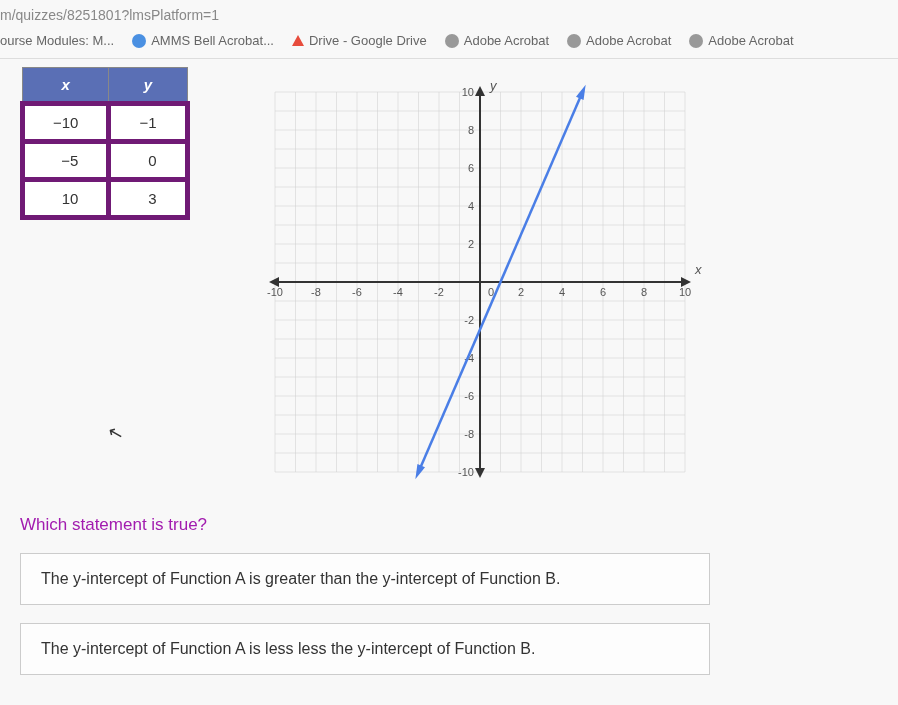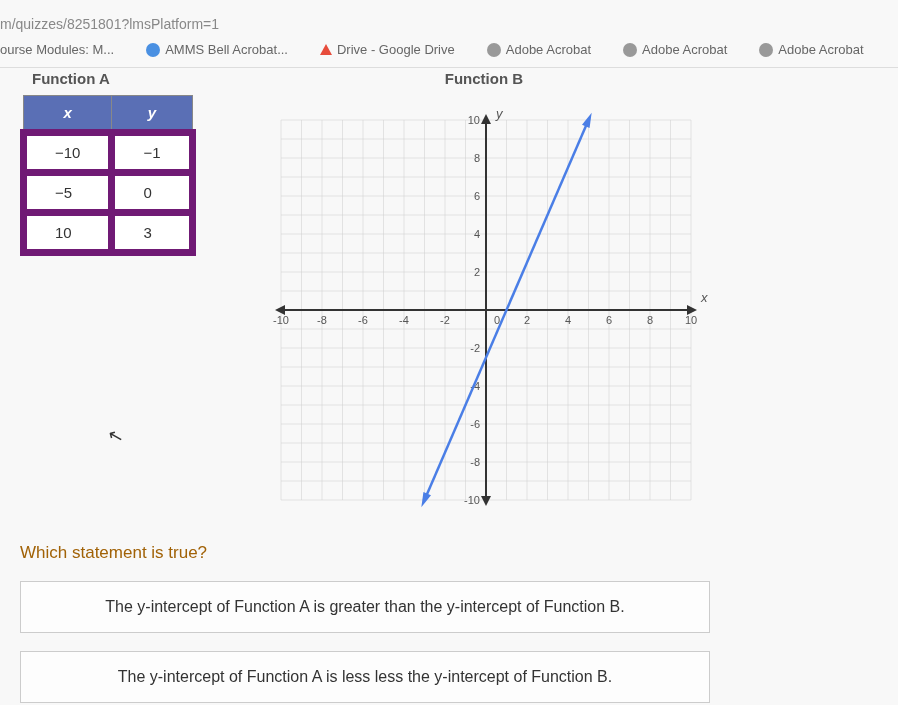--- a/index.html
+++ b/index.html
@@ -7,25 +7,25 @@
       font-family: Arial, sans-serif;
       background: #f8f8f8;
       width: 898px;
       height: 705px;
       overflow: hidden;
       position: relative;
     }
     .url-bar {
       color: #888;
       font-size: 14px;
-      padding: 16px 0 4px 0;
+      padding: 7px 0 4px 0;
     }
     .bookmarks {
       display: flex;
-      gap: 32px;
+      gap: 18px;
       padding: 6px 0 10px 0;
       border-bottom: 1px solid #ddd;
       font-size: 13px;
       color: #666;
       align-items: center;
     }
     .bookmark {
       display: flex;
       align-items: center;
       gap: 5px;
@@ -70,46 +70,45 @@
     }
     .data-table th {
       background: #5a6fb5;
       color: #fff;
       border: 1px solid #888;
       padding: 8px 18px;
       font-style: italic;
       font-weight: bold;
     }
     .data-table td {
-      border: 7px solid #701a75;
+      border: 5px solid #701a75;
       padding: 8px 28px;
-      text-align: left;
+      text-align: right;
       background: #fff;
       color: #333;
     }
     .chart-wrap {
       position: relative;
       width: 460px;
       height: 430px;
     }
     .question {
       margin-top: 18px;
       font-size: 17px;
-      color: #a16207;
+      color: #a21caf;
     }
     .answer {
       margin-top: 18px;
       border: 1px solid #ccc;
       background: #fdfdfd;
       padding: 16px 20px;
       font-size: 16px;
       color: #333;
       width: 690px;
       cursor: pointer;
-      text-align: center;
     }
     .cursor-arrow {
       position: absolute;
       left: 108px;
       top: 355px;
       font-size: 18px;
       color: #333;
       transform: rotate(-15deg);
     }
   </style>
@@ -138,24 +137,20 @@
     <span class="bm-icon bm-gray"></span>
     <span>Adobe Acrobat</span>
   </div>
   <div class="bookmark">
     <span class="bm-icon bm-gray"></span>
     <span>Adobe Acrobat</span>
   </div>
 </div>
 
 <div class="content">
-  <div class="headers">
-    <div class="hdr-a">Function A</div>
-    <div class="hdr-b">Function B</div>
-  </div>
 
   <div class="main-row">
     <table class="data-table">
       <thead>
         <tr>
           <th>x</th>
           <th>y</th>
         </tr>
       </thead>
       <tbody>

